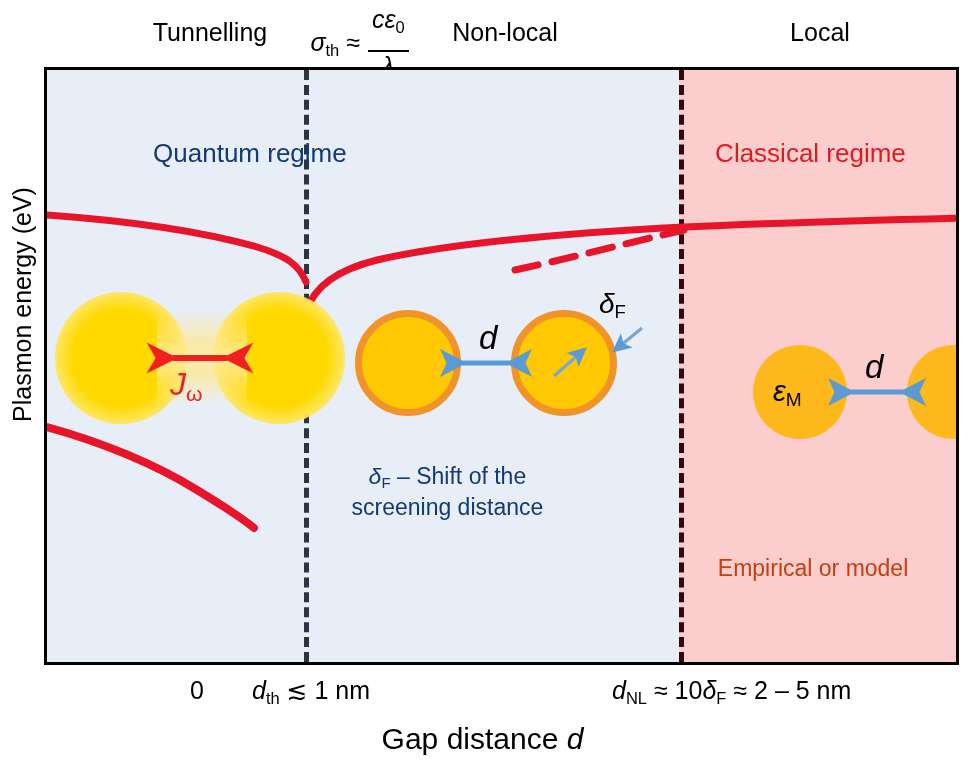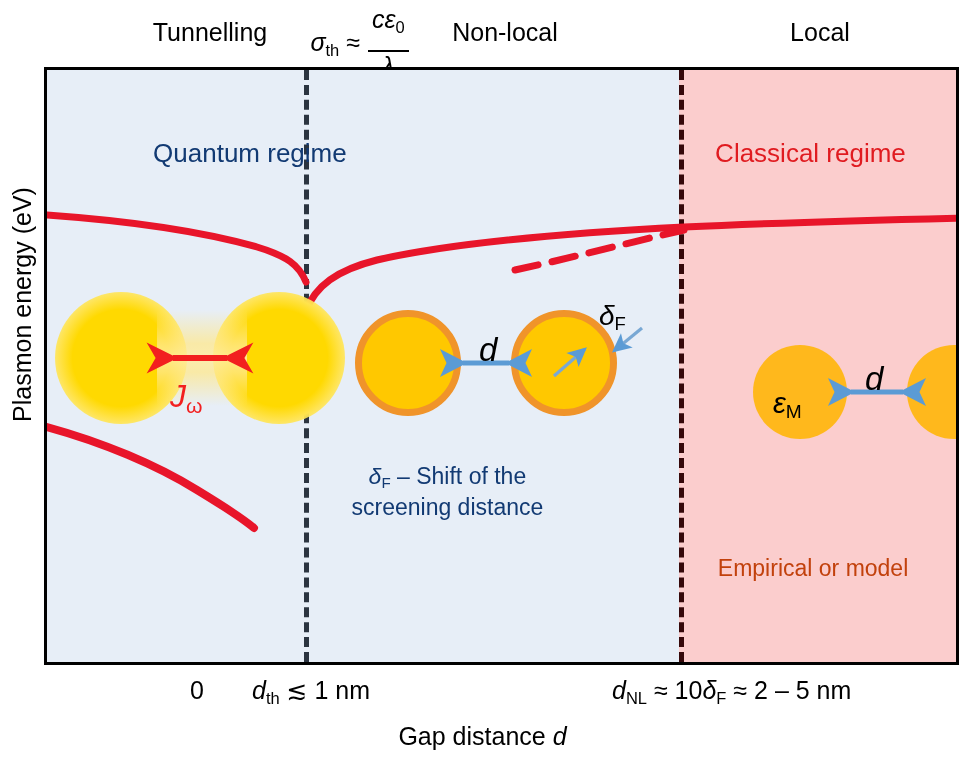--- a/index.html
+++ b/index.html
@@ -48,27 +48,27 @@
   .fuzzy{background:radial-gradient(circle at 50% 50%,
           #ffd900 0%, #ffd900 52%, #ffe34d 66%, rgba(255,236,120,0.70) 80%,
           rgba(255,242,180,0.30) 91%, rgba(255,245,200,0) 100%);}
   .ringed{background:#ffc800;border:7px solid #f0942a;box-sizing:border-box;}
   .solid{background:#ffb81c;}
   .bridge{position:absolute;background:linear-gradient(to bottom,
             rgba(255,228,120,0) 0%, rgba(255,232,140,0.75) 35%,
             rgba(255,236,160,0.85) 50%, rgba(255,232,140,0.75) 65%,
             rgba(255,228,120,0) 100%);}
 
-  .inlab{position:absolute;white-space:nowrap;margin-top:12px;}
+  .inlab{position:absolute;white-space:nowrap;}
 
   
   #ylabel{position:absolute;left:-188px;top:290px;width:420px;
           transform:rotate(-90deg);transform-origin:center center;
           text-align:center;font-size:25px;}
-  #xlabel{position:absolute;left:0;top:722px;width:965px;text-align:center;font-size:25px;}
+  #xlabel{position:absolute;left:0;top:722px;width:965px;text-align:center;font-size:30px;}
   .tick{position:absolute;font-size:25px;white-space:nowrap;top:676px;}
 </style>
 </head>
 <body>
 
 <div class="abs toplabel" style="left:110px;top:18px;width:200px;">Tunnelling</div>
 
 <div class="abs toplabel" id="threshold-formula" style="left:265px;top:8px;width:190px;">
   <span class="it">σ</span><span class="sub">th</span>
   <span>≈</span>

